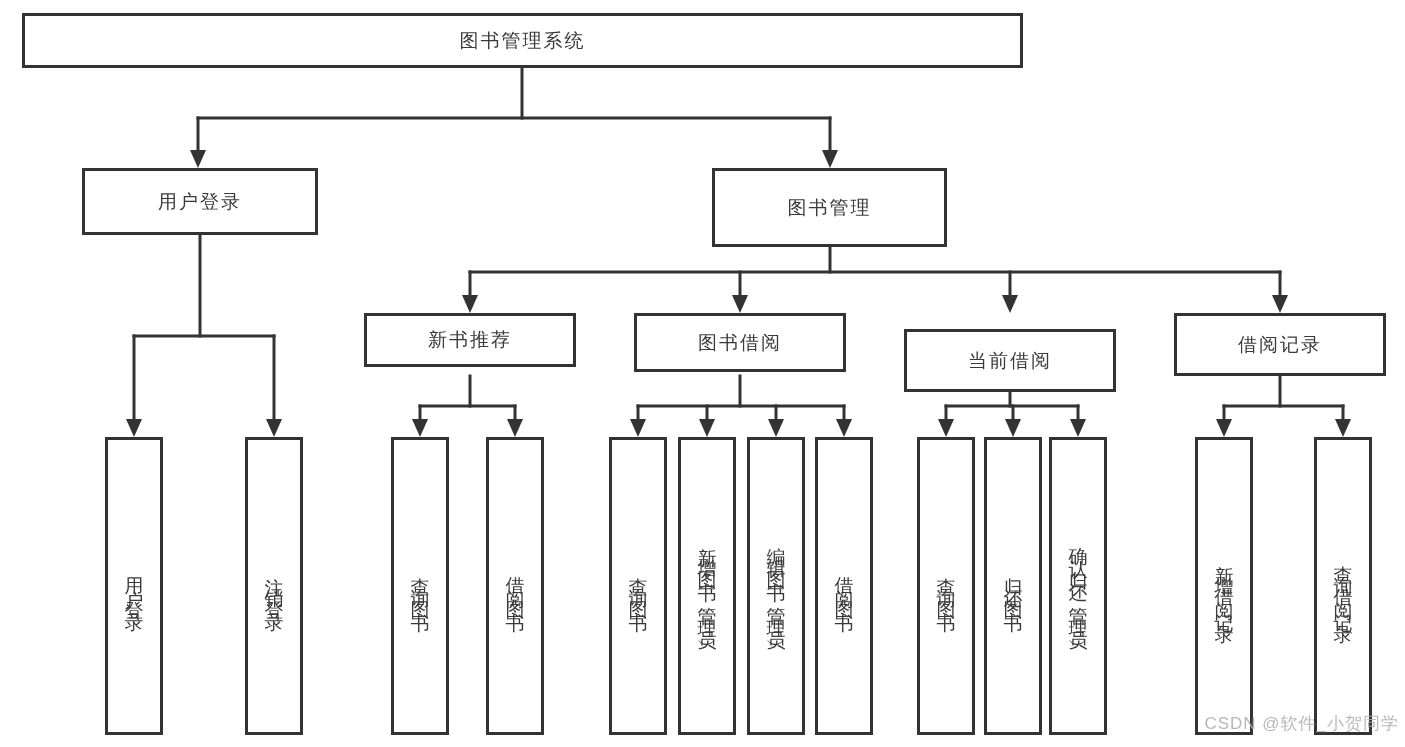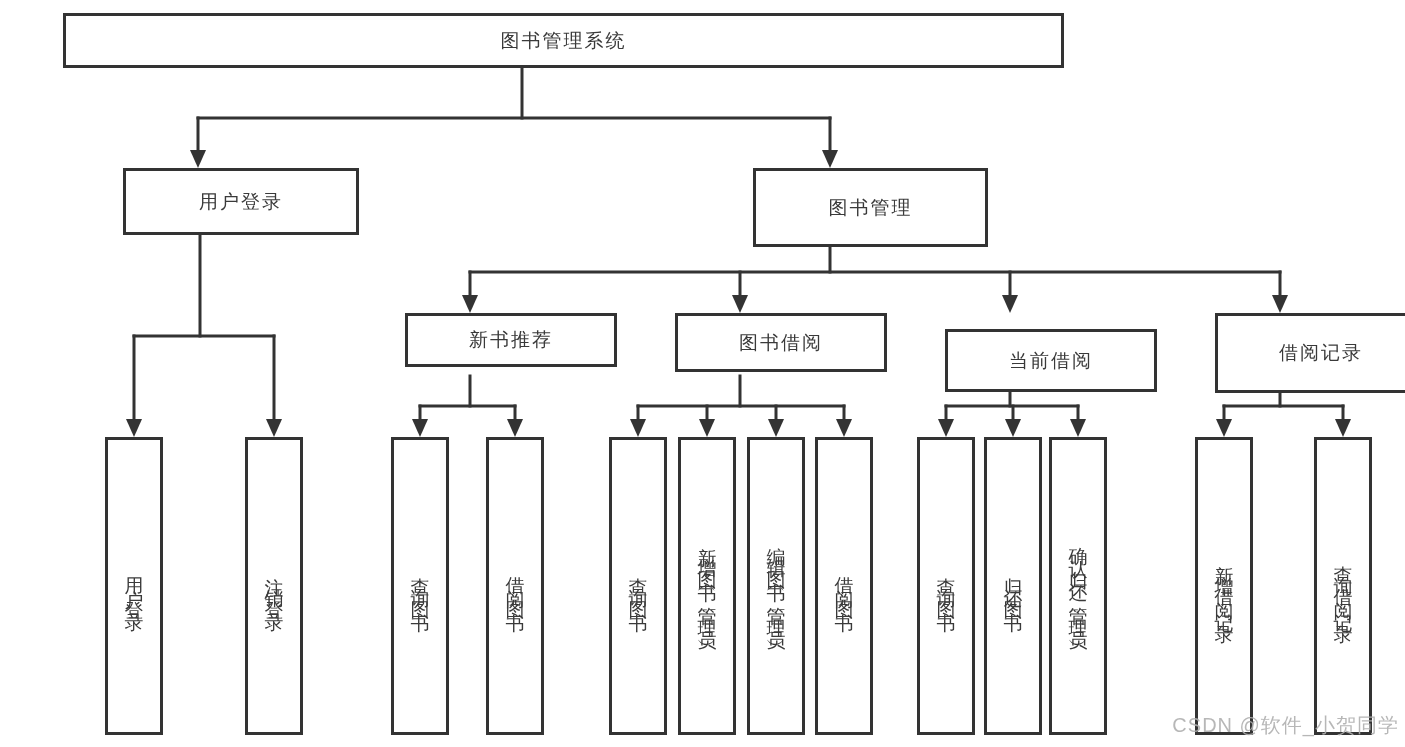--- a/index.html
+++ b/index.html
@@ -28,59 +28,58 @@
     background: #ffffff;
     color: #3a3a3a;
     display: flex;
     align-items: center;
     justify-content: center;
     text-align: center;
   }
   .hnode {
     font-size: 19px;
     letter-spacing: 2px;
-    margin-left: 41px;
   }
   .vnode {
     writing-mode: vertical-rl;
     text-orientation: mixed;
     font-size: 19px;
     letter-spacing: 12px;
     line-height: 52px;
   }
   
   .n-root      { left: 22px;   top: 13px;  width: 1001px; height: 55px; font-size: 19px; }
   
   .n-login     { left: 82px;   top: 168px; width: 236px;  height: 67px; }
   .n-manage    { left: 712px;  top: 168px; width: 235px;  height: 79px; }
   
   .n-newbook   { left: 364px;  top: 313px; width: 212px;  height: 54px; }
   .n-borrow    { left: 634px;  top: 313px; width: 212px;  height: 59px; }
   .n-current   { left: 904px;  top: 329px; width: 212px;  height: 63px; }
-  .n-records   { left: 1174px; top: 313px; width: 212px;  height: 80px; }
+  .n-records   { left: 1174px; top: 313px; width: 212px;  height: 63px; }
   
   .n-userlogin   { left: 105px;  top: 437px; width: 58px; height: 298px; }
   .n-logout      { left: 245px;  top: 437px; width: 58px; height: 298px; }
   .n-nb-query    { left: 391px;  top: 437px; width: 58px; height: 298px; }
   .n-nb-borrow   { left: 486px;  top: 437px; width: 58px; height: 298px; }
   .n-bw-query    { left: 609px;  top: 437px; width: 58px; height: 298px; }
   .n-bw-add      { left: 678px;  top: 437px; width: 58px; height: 298px; }
   .n-bw-edit     { left: 747px;  top: 437px; width: 58px; height: 298px; }
   .n-bw-borrow   { left: 815px;  top: 437px; width: 58px; height: 298px; }
   .n-cur-query   { left: 917px;  top: 437px; width: 58px; height: 298px; }
   .n-cur-return  { left: 984px;  top: 437px; width: 58px; height: 298px; }
   .n-cur-confirm { left: 1049px; top: 437px; width: 58px; height: 298px; }
   .n-rec-add     { left: 1195px; top: 437px; width: 58px; height: 298px; }
   .n-rec-query   { left: 1314px; top: 437px; width: 58px; height: 298px; }
 
   .watermark {
     position: absolute;
     right: 6px;
     top: 712px;
-    font-size: 20px;
+    font-size: 17px;
     color: #b0b0b0;
     opacity: 0.9;
     letter-spacing: 1px;
     white-space: nowrap;
   }
 </style>
 </head>
 <body>
 
 <div class="canvas">

